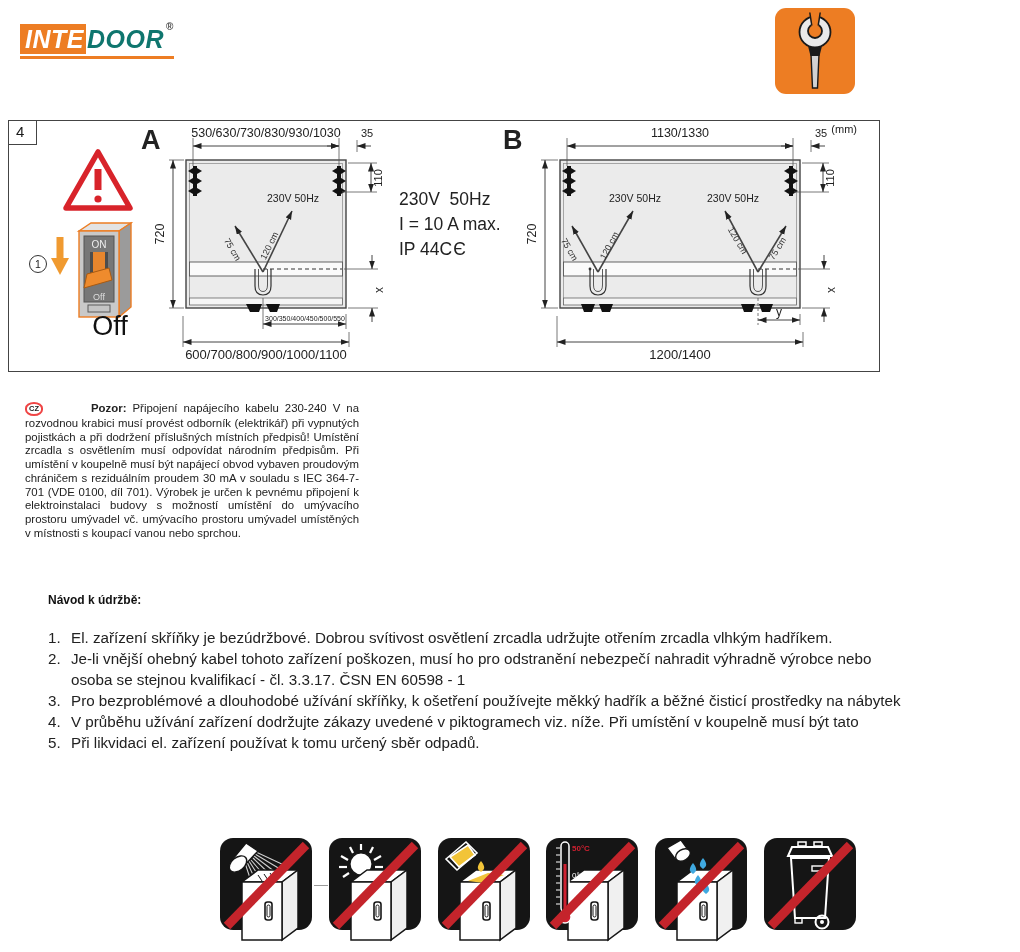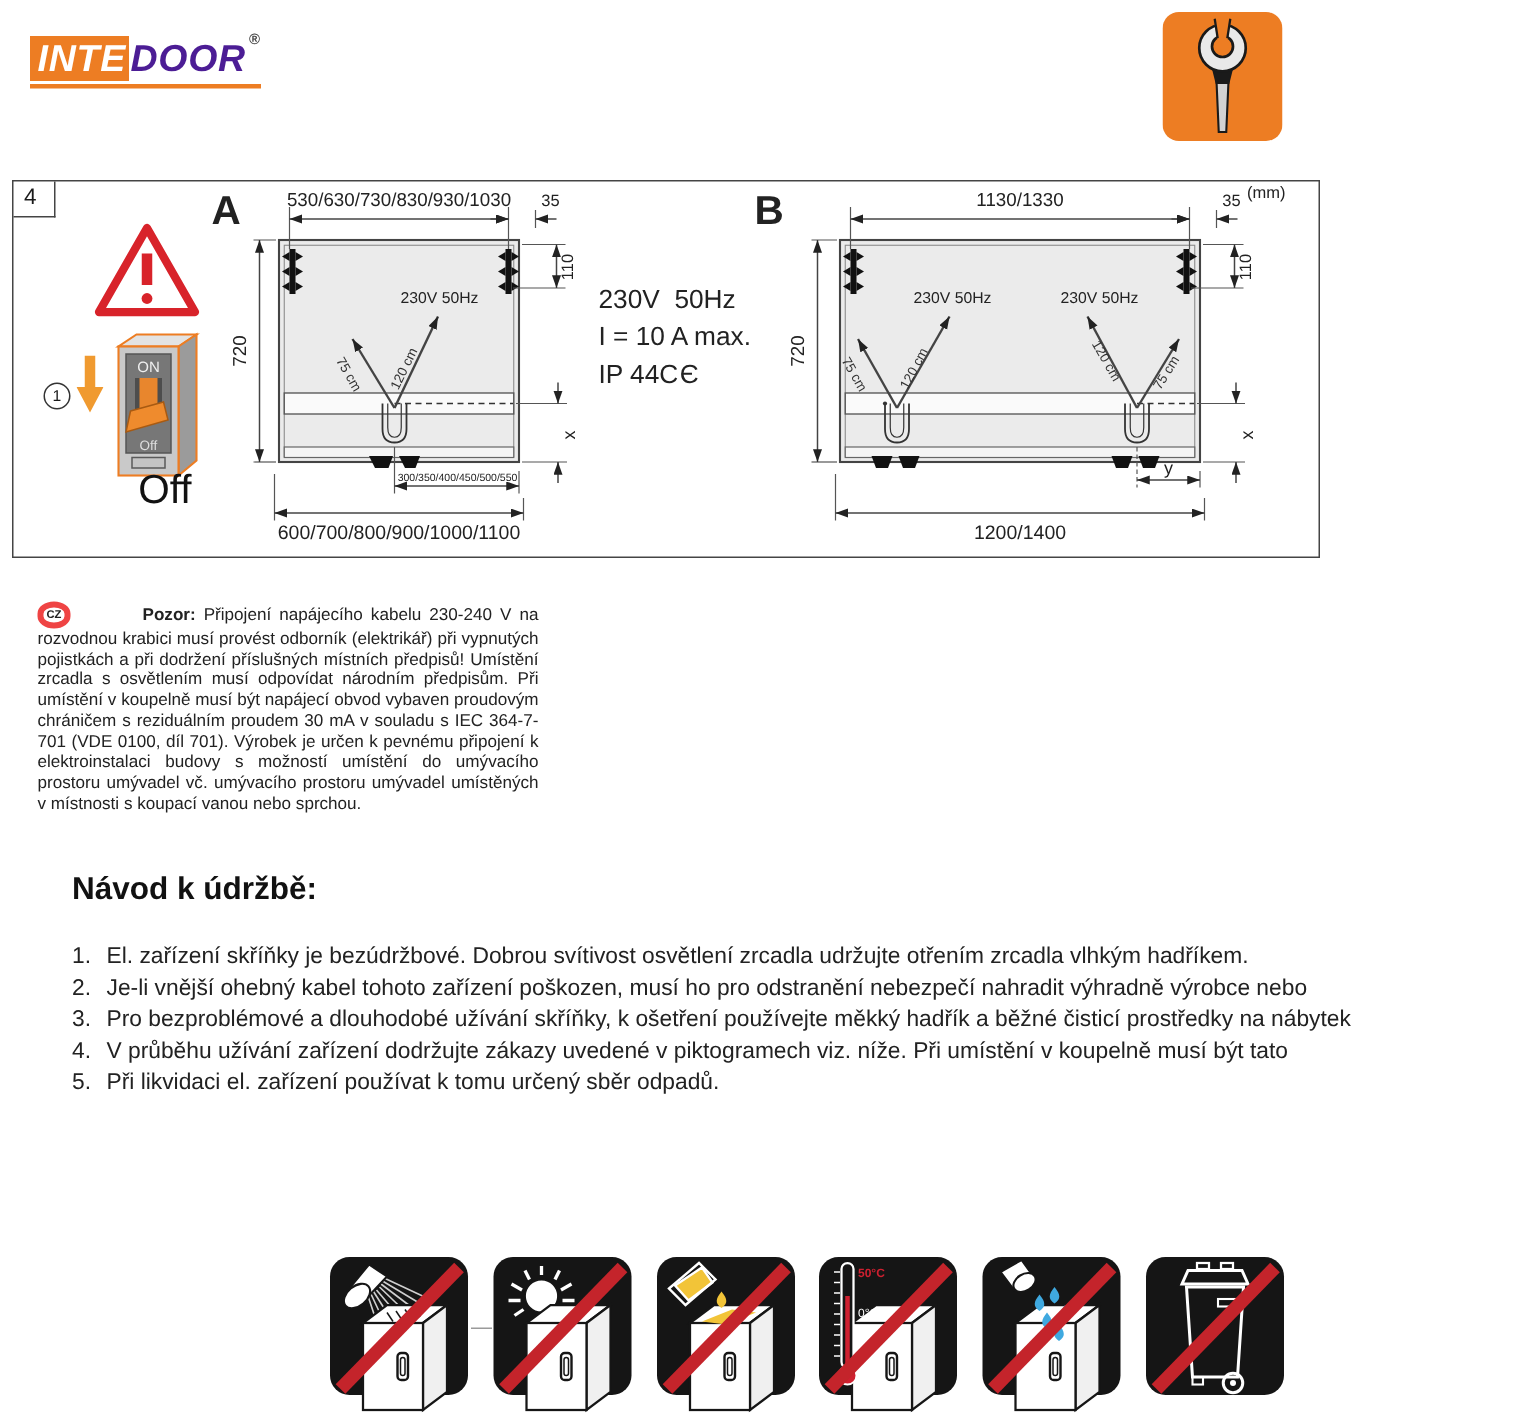--- a/index.html
+++ b/index.html
@@ -2,21 +2,21 @@
 <html><head>
 <meta charset="utf-8">
 <style>
   html,body{margin:0;padding:0;background:#fff;}
   .page{position:relative;width:1020px;height:952px;background:#fff;overflow:hidden;
         font-family:"Liberation Sans","DejaVu Sans",sans-serif;color:#1a1a1a;}
   
   .logo{position:absolute;left:20px;top:24px;display:inline-block;border-bottom:3px solid #ED7D23;padding-bottom:2px;}
   .logo-row{display:flex;align-items:flex-start;font-weight:bold;font-style:italic;font-size:25px;letter-spacing:.5px;line-height:1;}
   .logo-inte{background:#ED7D23;color:#fff;padding:3px 2px 2px 5px;}
-  .logo-door{color:#4c1d95;padding:3px 1px 2px 1px;}
+  .logo-door{color:#0f766e;padding:3px 1px 2px 1px;}
   .logo-reg{font-size:10px;color:#444;font-style:normal;margin-left:1px;position:relative;top:-2px;}
   .doc-title{position:absolute;left:310px;top:26px;width:260px;text-align:center;
              font-size:38px;font-weight:bold;color:#151515;letter-spacing:1px;}
   .wrench-badge{position:absolute;left:775px;top:8px;}
   
   .panel{position:absolute;left:8px;top:120px;width:870px;height:250px;border:1.6px solid #444;background:#fff;}
   .corner-num{position:absolute;left:0;top:0;width:28px;height:24px;border-right:1.6px solid #444;border-bottom:1.6px solid #444;
               font-size:15px;padding:2px 0 0 7px;box-sizing:border-box;}
   .units{position:absolute;right:22px;top:2px;font-size:11px;color:#222;}
   .warn-tri{position:absolute;left:52px;top:26px;}
@@ -26,25 +26,25 @@
   .step-arrow{position:absolute;left:42px;top:116px;}
   .off-label{position:absolute;left:66px;top:190px;width:70px;text-align:center;font-size:27px;color:#111;}
   .svg-a{position:absolute;left:122px;top:1px;}
   .svg-b{position:absolute;left:486px;top:1px;}
   .specs{position:absolute;left:390px;top:66px;font-size:17.5px;line-height:25px;color:#222;}
   .spec-line{white-space:pre;}
   .ce-mark{margin-left:0;letter-spacing:1px;}
   
   .warning{position:absolute;left:25px;top:402px;width:334px;font-size:11.4px;line-height:13.7px;
            text-align:justify;color:#222;}
-  .cz-badge{display:inline-block;border:4px solid #ef4444;border-radius:50%/45%;font-size:7.5px;font-weight:bold;
+  .cz-badge{display:inline-block;border:2px solid #ef4444;border-radius:50%/45%;font-size:7.5px;font-weight:bold;
             padding:0 2px;line-height:10px;position:relative;top:-1px;margin-right:4px;}
   .warn-label{font-weight:bold;padding-left:44px;}
   
-  .maint-heading{position:absolute;left:48px;top:581px;font-size:21px;font-weight:bold;color:#111;}
+  .maint-heading{position:absolute;left:48px;top:593px;font-size:12px;font-weight:bold;color:#111;}
   .maint-list{position:absolute;left:48px;top:627px;width:950px;font-size:15.2px;line-height:21px;color:#222;}
   .m-item{display:flex;}
   .m-num{width:23px;flex:0 0 23px;}
   .m-text{flex:1;}
   .m-cont{padding-left:23px;}
   
   .picto{position:absolute;top:836px;}
   .picto-connector{position:absolute;left:314px;top:885px;width:14px;height:1px;background:#9a9a9a;}
   svg text{font-family:"Liberation Sans","DejaVu Sans",sans-serif;}
 </style>
@@ -305,20 +305,21 @@
 
   <div class="maint-list">
     <div class="m-item">
         <span class="m-num">1.</span>
         <span class="m-text">El. zařízení skříňky je bezúdržbové. Dobrou svítivost osvětlení zrcadla udržujte otřením zrcadla vlhkým hadříkem.</span>
       </div>
     <div class="m-item">
         <span class="m-num">2.</span>
         <span class="m-text">Je-li vnější ohebný kabel tohoto zařízení poškozen, musí ho pro odstranění nebezpečí nahradit výhradně výrobce nebo</span>
       </div>
+    <div class="m-cont">osoba se stejnou kvalifikací - čl. 3.3.17. ČSN EN 60598 - 1</div>
     <div class="m-item">
         <span class="m-num">3.</span>
         <span class="m-text">Pro bezproblémové a dlouhodobé užívání skříňky, k ošetření používejte měkký hadřík a běžné čisticí prostředky na nábytek</span>
       </div>
     <div class="m-item">
         <span class="m-num">4.</span>
         <span class="m-text">V průběhu užívání zařízení dodržujte zákazy uvedené v piktogramech viz. níže. Při umístění v koupelně musí být tato</span>
       </div>
     <div class="m-item">
         <span class="m-num">5.</span>

